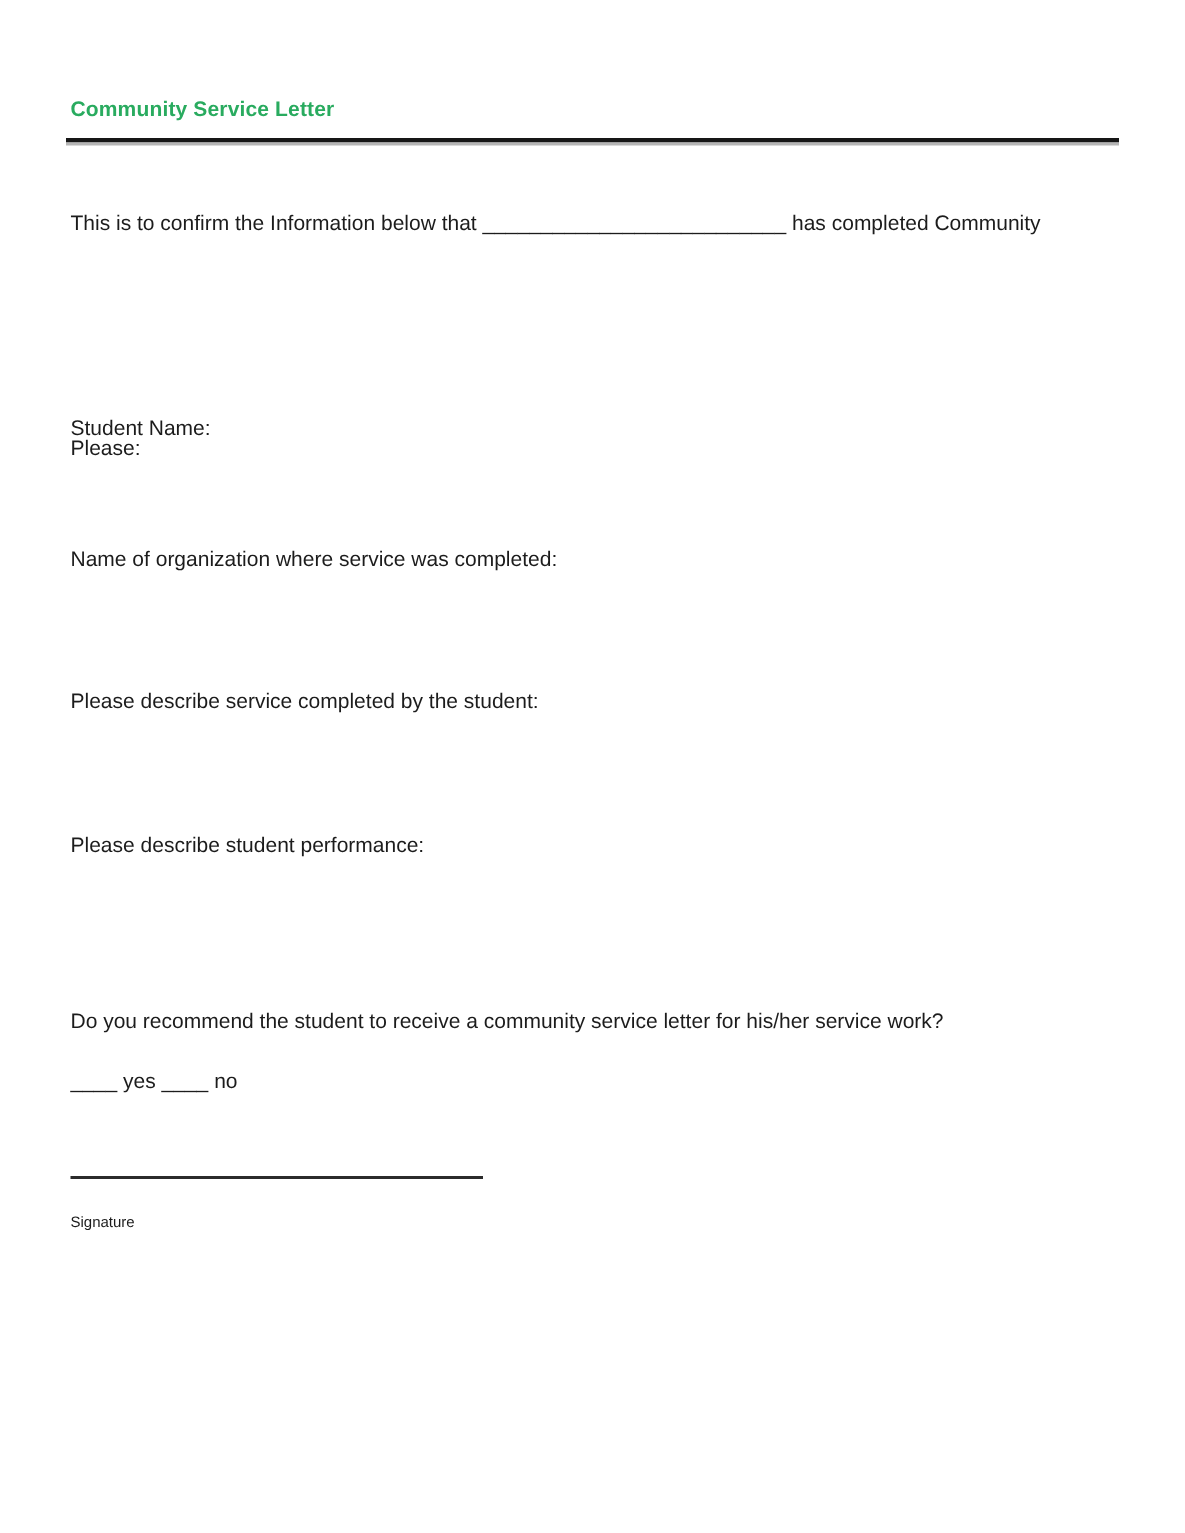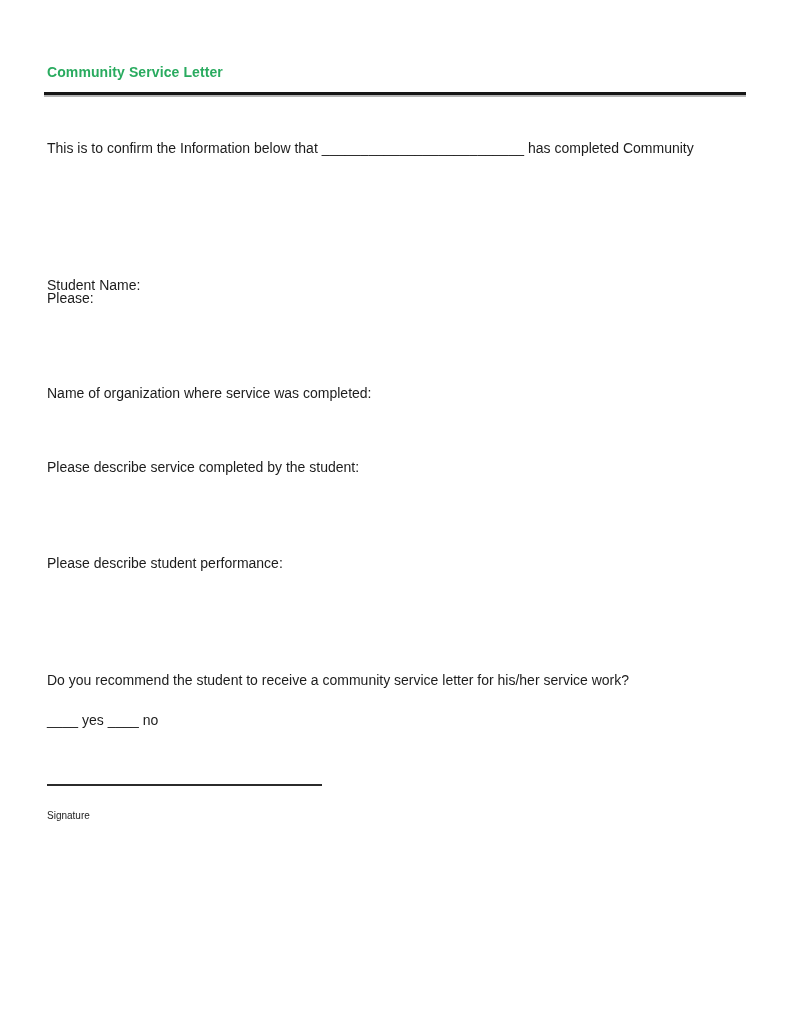--- a/index.html
+++ b/index.html
@@ -41,21 +41,21 @@
   .intro div { white-space: nowrap; }
   .field-label {
     position: absolute;
     left: 47px;
     font-size: 14px;
     white-space: nowrap;
   }
   .f0 { top: 233px; margin-top: 44px; }
   .f1 { top: 290px; }
   .f2 { top: 328px; }
-  .f3 { top: 385px; }
+  .f3 { top: 364px; }
   .f4 { top: 459px; }
   .f5 { top: 555px; }
   .f6 { top: 672px; }
   .yesno-row {
     position: absolute;
     left: 47px;
     top: 712px;
     font-size: 14px;
     white-space: nowrap;
   }

